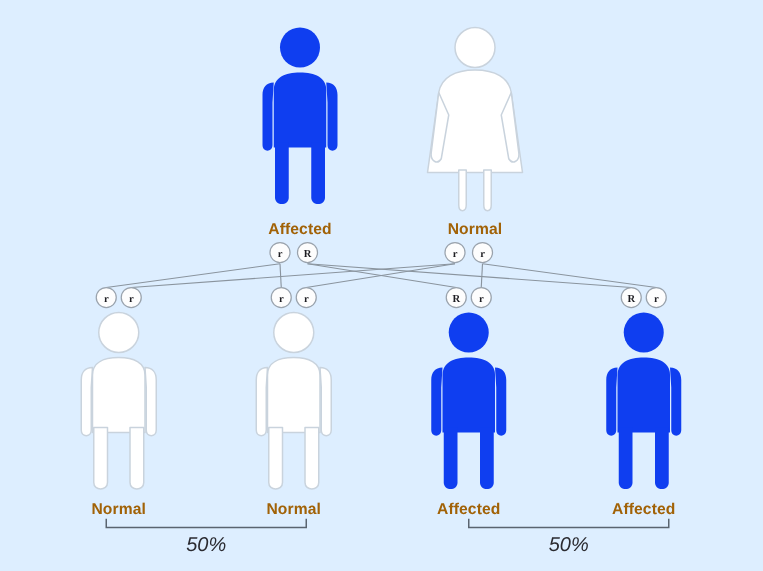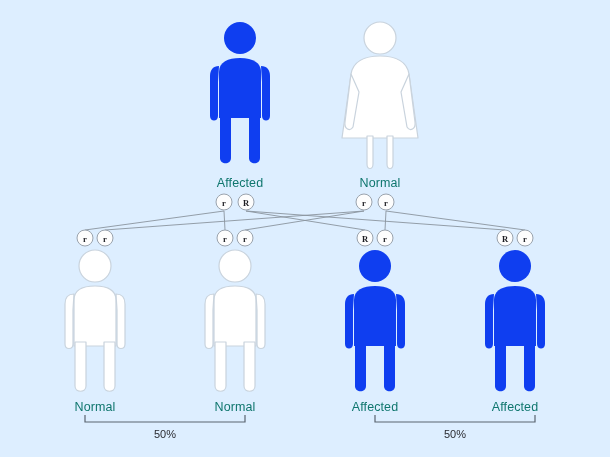--- a/index.html
+++ b/index.html
@@ -23,33 +23,35 @@
   svg.layer {
     position: absolute;
     left: 0; top: 0;
     width: 610px;
     height: 457px;
     overflow: visible;
   }
   .fig-label {
     position: absolute;
     font-size: 12.5px;
-    color: #0f766e;
+    color: #a16207;
     text-align: center;
     white-space: nowrap;
     transform: translateX(-50%);
     letter-spacing: 0.1px;
+    font-weight: bold;
   }
   .pct-label {
     position: absolute;
-    font-size: 11px;
+    font-size: 16px;
     color: #2a2a30;
     text-align: center;
     white-space: nowrap;
     transform: translateX(-50%);
+    font-style: italic;
   }
   .allele {
     position: absolute;
     width: 17px;
     height: 17px;
     border-radius: 50%;
     background: #fdfdfd;
     border: 1px solid #9aa3ad;
     box-sizing: border-box;
     font-size: 8.5px;

